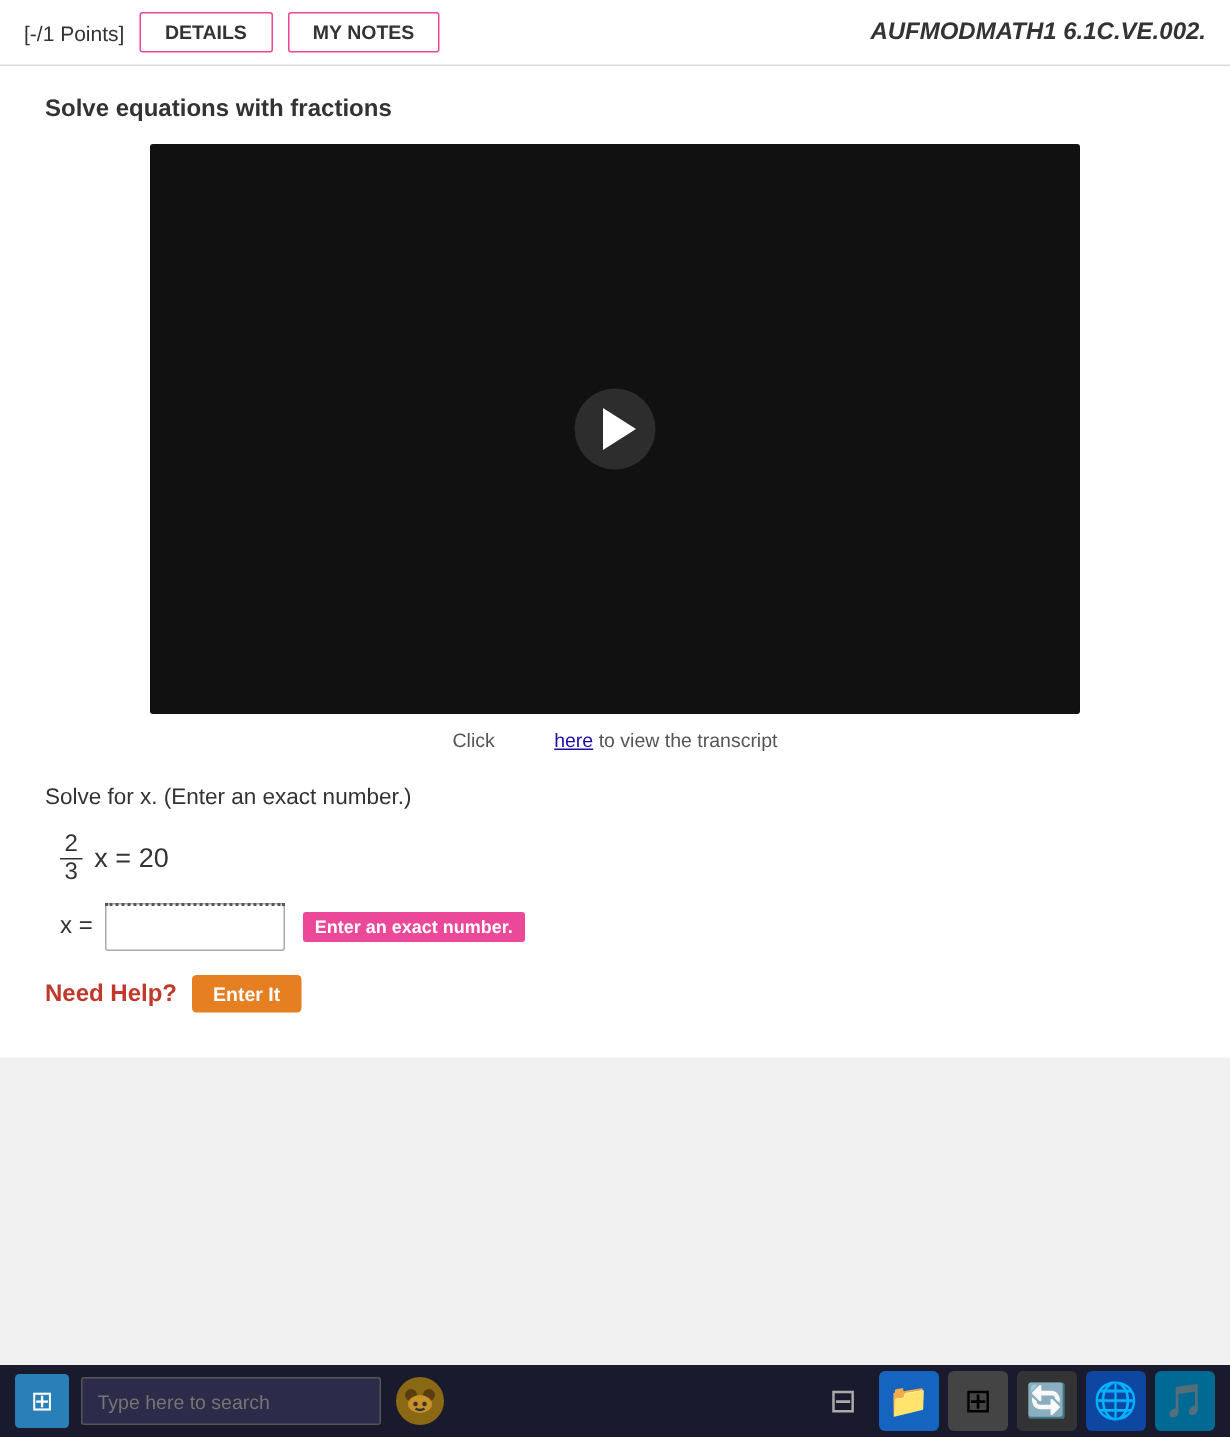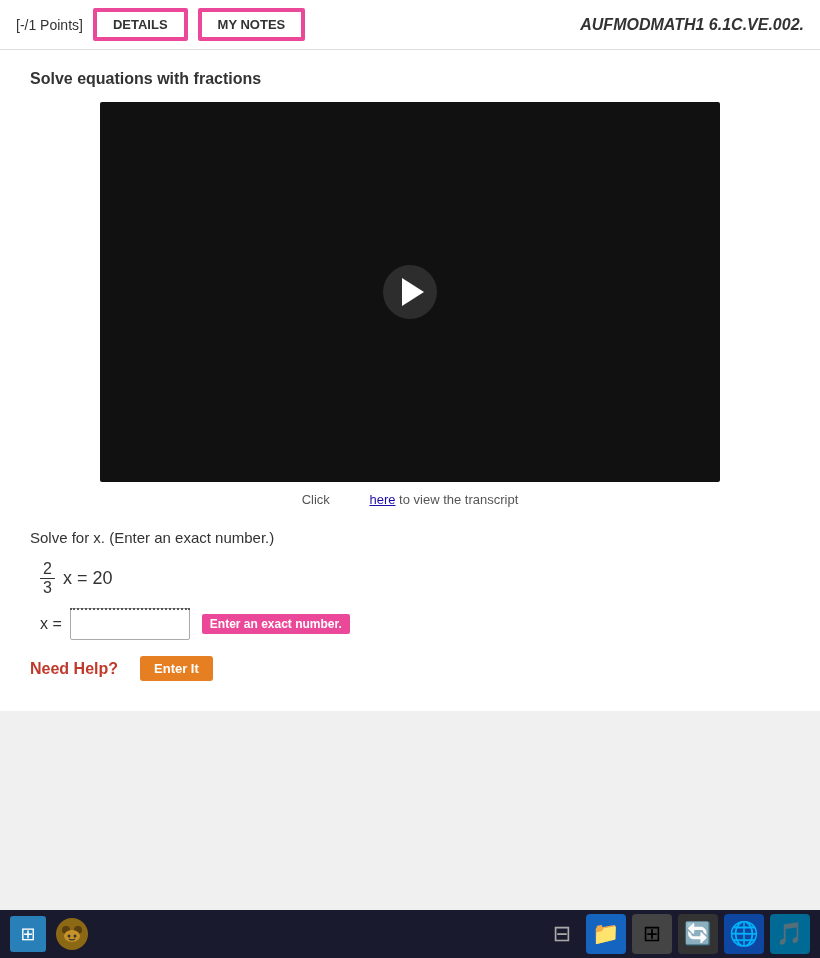--- a/index.html
+++ b/index.html
@@ -20,21 +20,21 @@
       align-items: center;
       gap: 10px;
       border-bottom: 1px solid #ddd;
       min-height: 44px;
     }
     .top-bar-text {
       color: #333;
       font-size: 14px;
     }
     .btn-details, .btn-my-notes {
-      border: 4px solid #ec4899;
+      border: 1px solid #ec4899;
       background: #fff;
       padding: 5px 16px;
       font-size: 13px;
       font-weight: bold;
       cursor: pointer;
       border-radius: 2px;
       color: #333;
     }
     .course-code {
       font-size: 16px;
@@ -171,21 +171,21 @@
       padding: 3px 8px;
       border-radius: 2px;
       display: inline-block;
       margin-left: 4px;
     }
 
     
     .help-row {
       display: flex;
       align-items: center;
-      gap: 22px;
+      gap: 10px;
       margin-top: 16px;
     }
     .need-help-text {
       font-size: 16px;
       font-weight: bold;
       color: #c0392b;
     }
     .read-it-btn {
       background: #e67e22;
       color: #fff;
@@ -322,20 +322,21 @@
 
   <div class="help-row">
     <span class="need-help-text">Need Help?</span>
     <button class="read-it-btn">Enter It</button>
   </div>
 
 </div>
 
 <div class="taskbar">
   <button class="taskbar-start">⊞</button>
+  <input class="taskbar-search" type="text" placeholder="Type here to search" style="">
 
   <div class="taskbar-icon" style="position:relative;">
     <svg width="36" height="36" viewBox="0 0 36 36">
       <circle cx="18" cy="18" r="16" fill="#8B6914"></circle>
       <circle cx="12" cy="14" r="4" fill="#5a3e10"></circle>
       <circle cx="24" cy="14" r="4" fill="#5a3e10"></circle>
       <ellipse cx="18" cy="20" rx="8" ry="6" fill="#c8922a"></ellipse>
       <circle cx="15" cy="20" r="1.5" fill="#333"></circle>
       <circle cx="21" cy="20" r="1.5" fill="#333"></circle>
       <path d="M15 23 Q18 25 21 23" stroke="#333" stroke-width="1.5" fill="none"></path>

